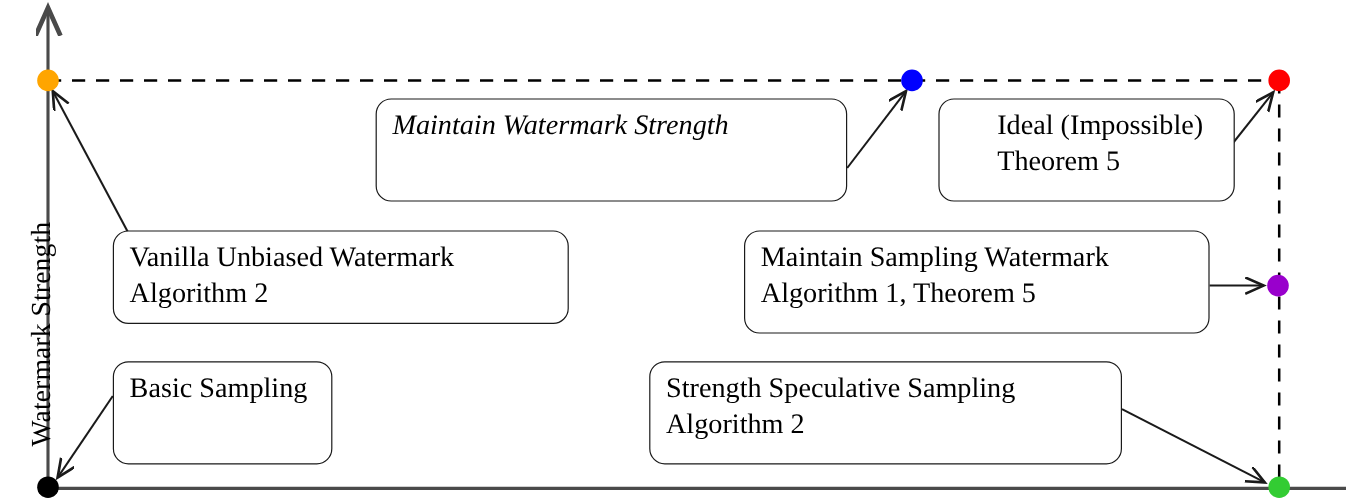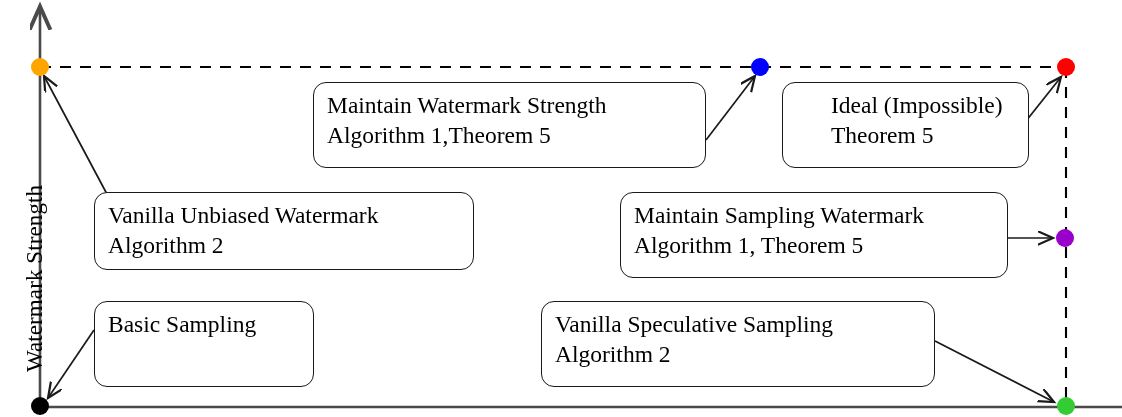--- a/index.html
+++ b/index.html
@@ -90,42 +90,41 @@
         <circle cx="760" cy="67" r="9" fill="#0000FF"></circle>
         <circle cx="1066" cy="67" r="9" fill="#FF0000"></circle>
         <circle cx="1065" cy="238" r="9" fill="#9900CC"></circle>
         <circle cx="40" cy="406" r="9" fill="#000000"></circle>
         <circle cx="1066" cy="406" r="9" fill="#33CC33"></circle>
       </g>
   </svg>
 
   <div class="axis-label" id="y-axis-label" style="left:22px; top:372px;">Watermark Strength</div>
 
-  <div class="node-box" style="left:313px; top:82px; width:393px; height:86px;">
+  <div class="node-box" style="left:313px; top:82px; width:393px; height:86px;font-style:italic;">
     <span class="node-line">Maintain Watermark Strength</span>
-    <span class="node-line">Algorithm 1,Theorem 5</span>
   </div>
 
   <div class="node-box" style="left:782px; top:82px; width:247px; height:86px;padding-left:48px;">
     <span class="node-line">Ideal (Impossible)</span>
     <span class="node-line">Theorem 5</span>
   </div>
 
   <div class="node-box" style="left:94px; top:192px; width:380px; height:78px;">
     <span class="node-line">Vanilla Unbiased Watermark</span>
     <span class="node-line">Algorithm 2</span>
   </div>
 
   <div class="node-box" style="left:620px; top:192px; width:388px; height:86px;">
     <span class="node-line">Maintain Sampling Watermark</span>
     <span class="node-line">Algorithm 1, Theorem 5</span>
   </div>
 
-  <div class="node-box" style="left:94px; top:301px; width:220px; height:86px;">
+  <div class="node-box" style="left:94px; top:301px; width:183px; height:86px;">
     <span class="node-line">Basic Sampling</span>
   </div>
 
   <div class="node-box" style="left:541px; top:301px; width:394px; height:86px;">
-    <span class="node-line">Vanilla Speculative Sampling</span>
+    <span class="node-line">Strength Speculative Sampling</span>
     <span class="node-line">Algorithm 2</span>
   </div>
 
 </div>
 
 </body></html>

